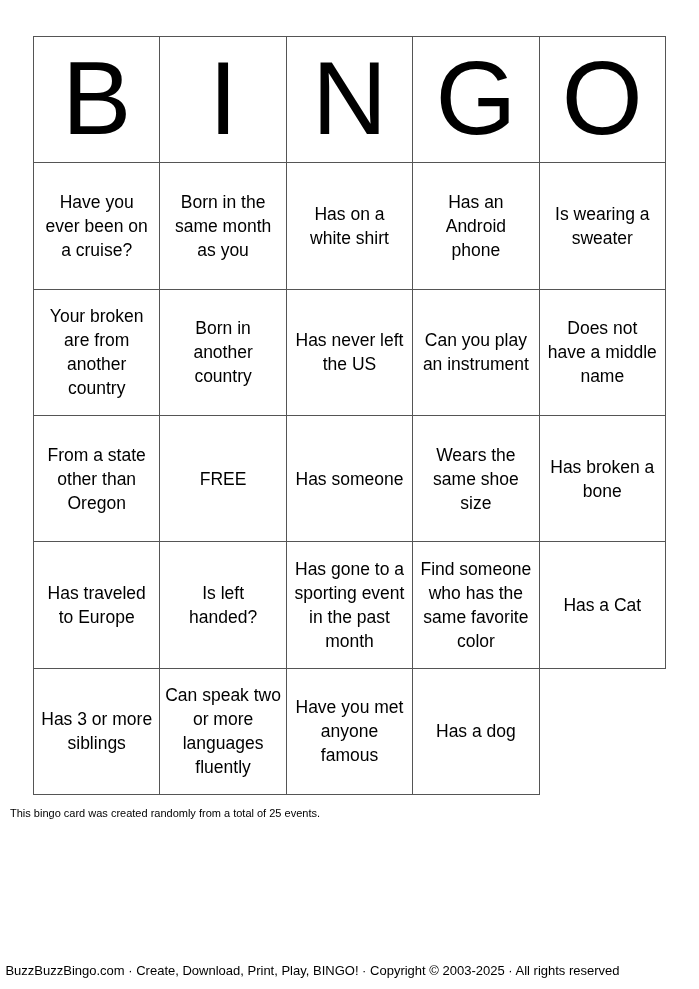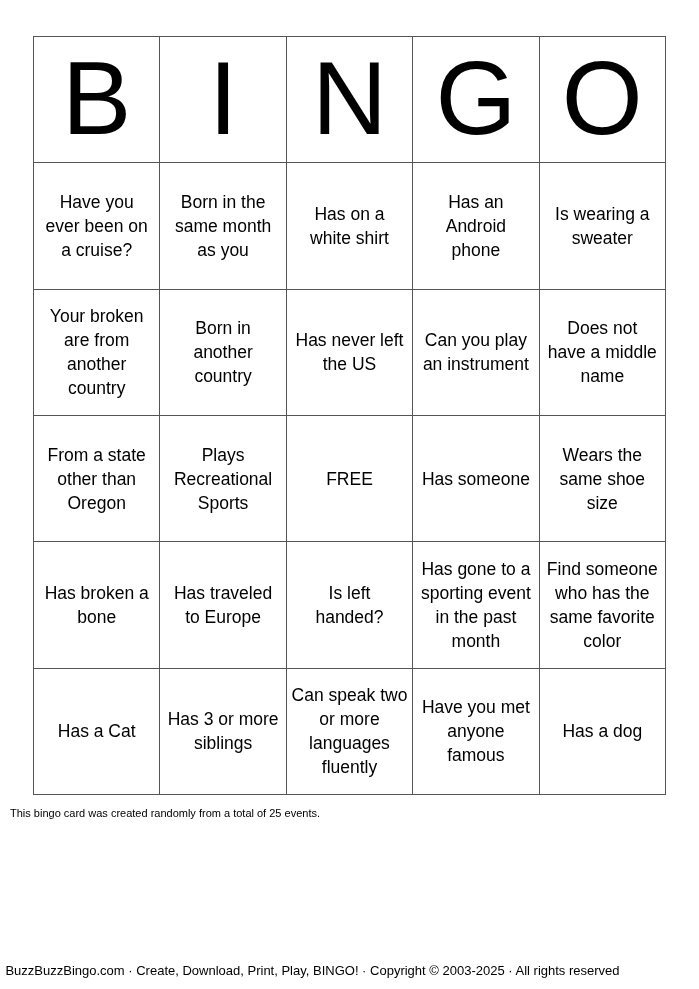--- a/index.html
+++ b/index.html
@@ -74,23 +74,20 @@
 the US</div>
   <div class="cell">Can you play
 an instrument</div>
   <div class="cell">Does not
 have a middle
 name</div>
 
   <div class="cell">From a state
 other  than
 Oregon</div>
-  <div class="cell">Plays
-Recreational
-Sports</div>
   <div class="cell">FREE</div>
   <div class="cell">Has someone</div>
   <div class="cell">Wears the
 same shoe
 size</div>
 
   <div class="cell">Has broken a
 bone</div>
   <div class="cell">Has traveled
 to Europe</div>

